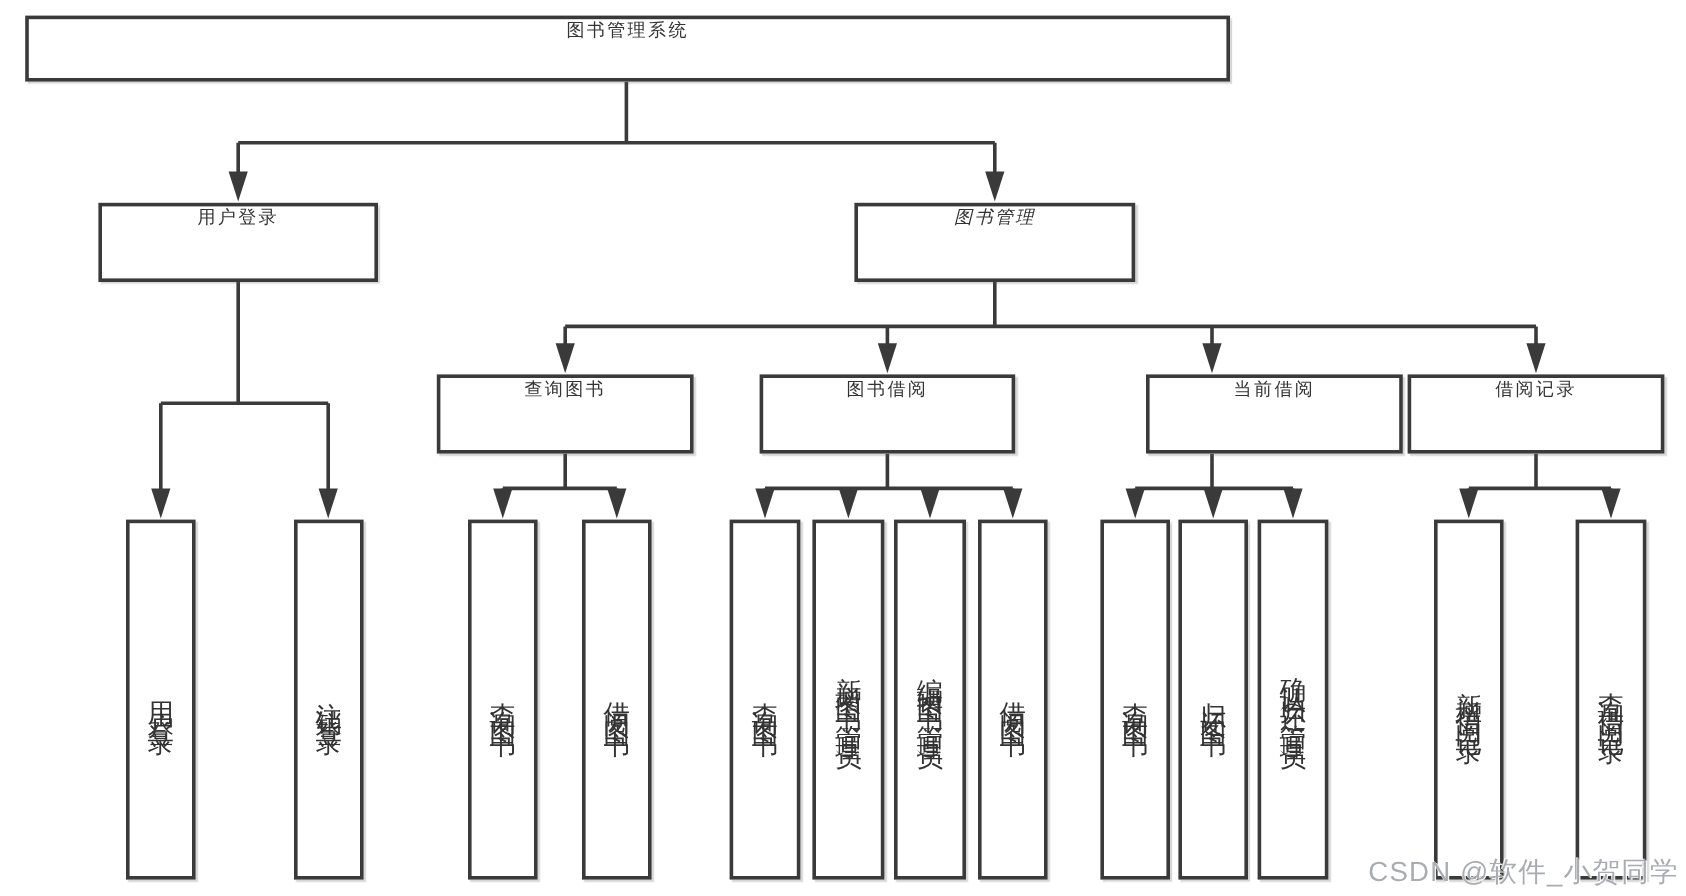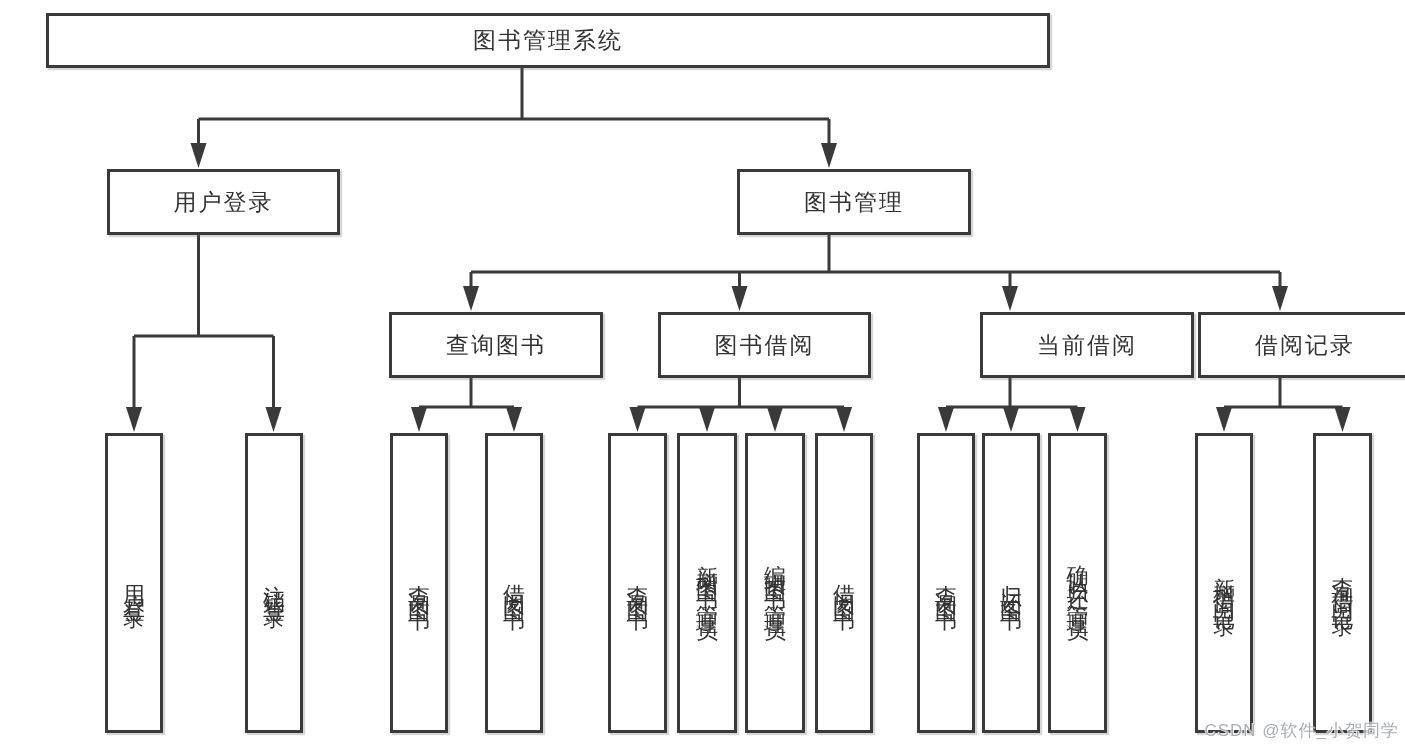--- a/index.html
+++ b/index.html
@@ -19,44 +19,42 @@
   .node {
     position: absolute;
     box-sizing: border-box;
     border: 3px solid #3a3a3a;
     background: #ffffff;
     box-shadow: 2px 2px 1px rgba(90,90,90,0.25);
     color: #333333;
   }
   .hnode {
     display: flex;
-    align-items: center;
     justify-content: center;
-    font-size: 23px;
+    font-size: 15px;
     letter-spacing: 2px;
     white-space: nowrap;
-    margin-left: 25px;
   }
   .vnode { top: 433px; height: 300px; }
   .vnode > span {
     position: absolute;
     left: 50%; top: 50%;
     transform: translate(-50%, -50%);
     writing-mode: vertical-rl;
     text-orientation: mixed;
     white-space: nowrap;
     font-size: 22px;
     letter-spacing: 8px;
     color: #333333;
   }
   .watermark {
     position: absolute;
     right: 6px;
     bottom: 5px;
-    font-size: 17px;
+    font-size: 23px;
     color: #a9adb2;
     letter-spacing: 1px;
     text-shadow: 1px 1px 0 rgba(255,255,255,0.95), -1px -1px 0 rgba(255,255,255,0.8);
     white-space: nowrap;
   }
 </style>
 </head>
 <body>
 
 <div class="canvas">
@@ -101,21 +99,21 @@
     </g>
   </svg>
 
   <div class="node hnode" style="left:21px; top:13px; width:1004px; height:55px;">
     <span>图书管理系统</span>
   </div>
 
   <div class="node hnode" style="left:82px; top:169px; width:233px; height:66px;">
     <span>用户登录</span>
   </div>
-  <div class="node hnode" style="left:712px; top:169px; width:234px; height:66px;">
+  <div class="node hnode" style="left:712px; top:169px; width:234px; height:66px;font-style:italic;">
     <span>图书管理</span>
   </div>
 
   <div class="node hnode" style="left:364px; top:312px; width:214px; height:66px;">
     <span>查询图书</span>
   </div>
   <div class="node hnode" style="left:633px; top:312px; width:213px; height:66px;">
     <span>图书借阅</span>
   </div>
   <div class="node hnode" style="left:955px; top:312px; width:214px; height:66px;">

